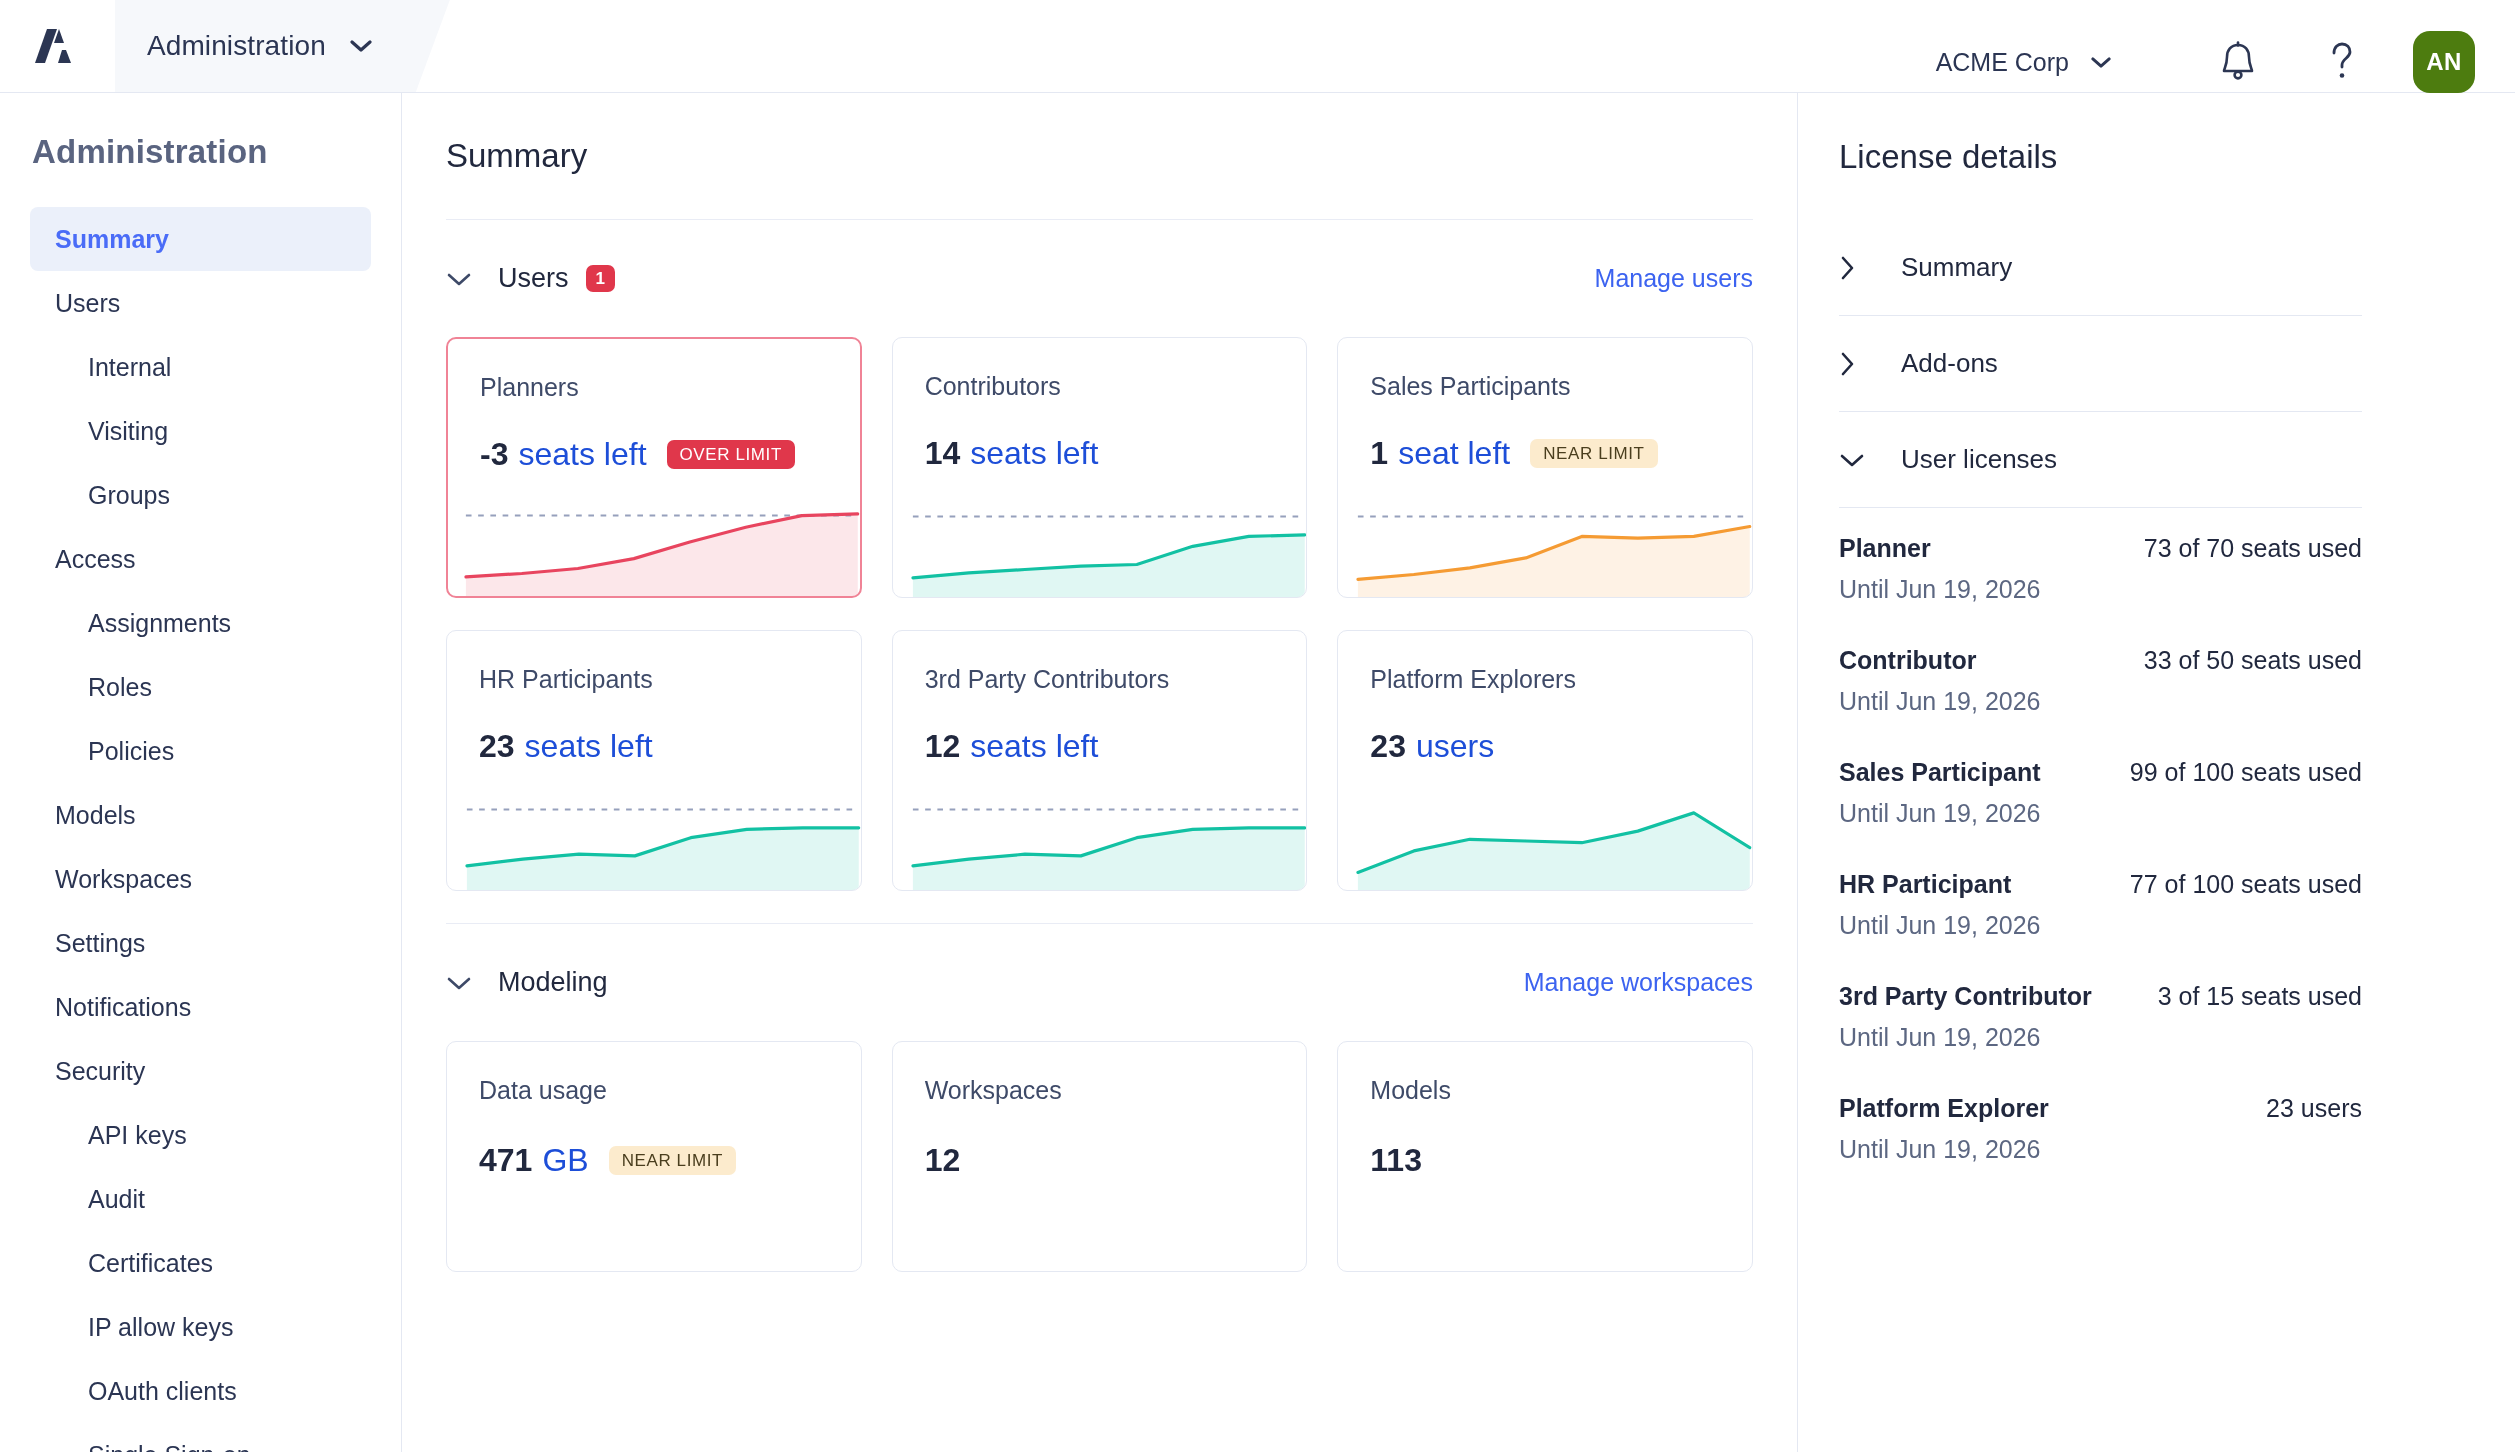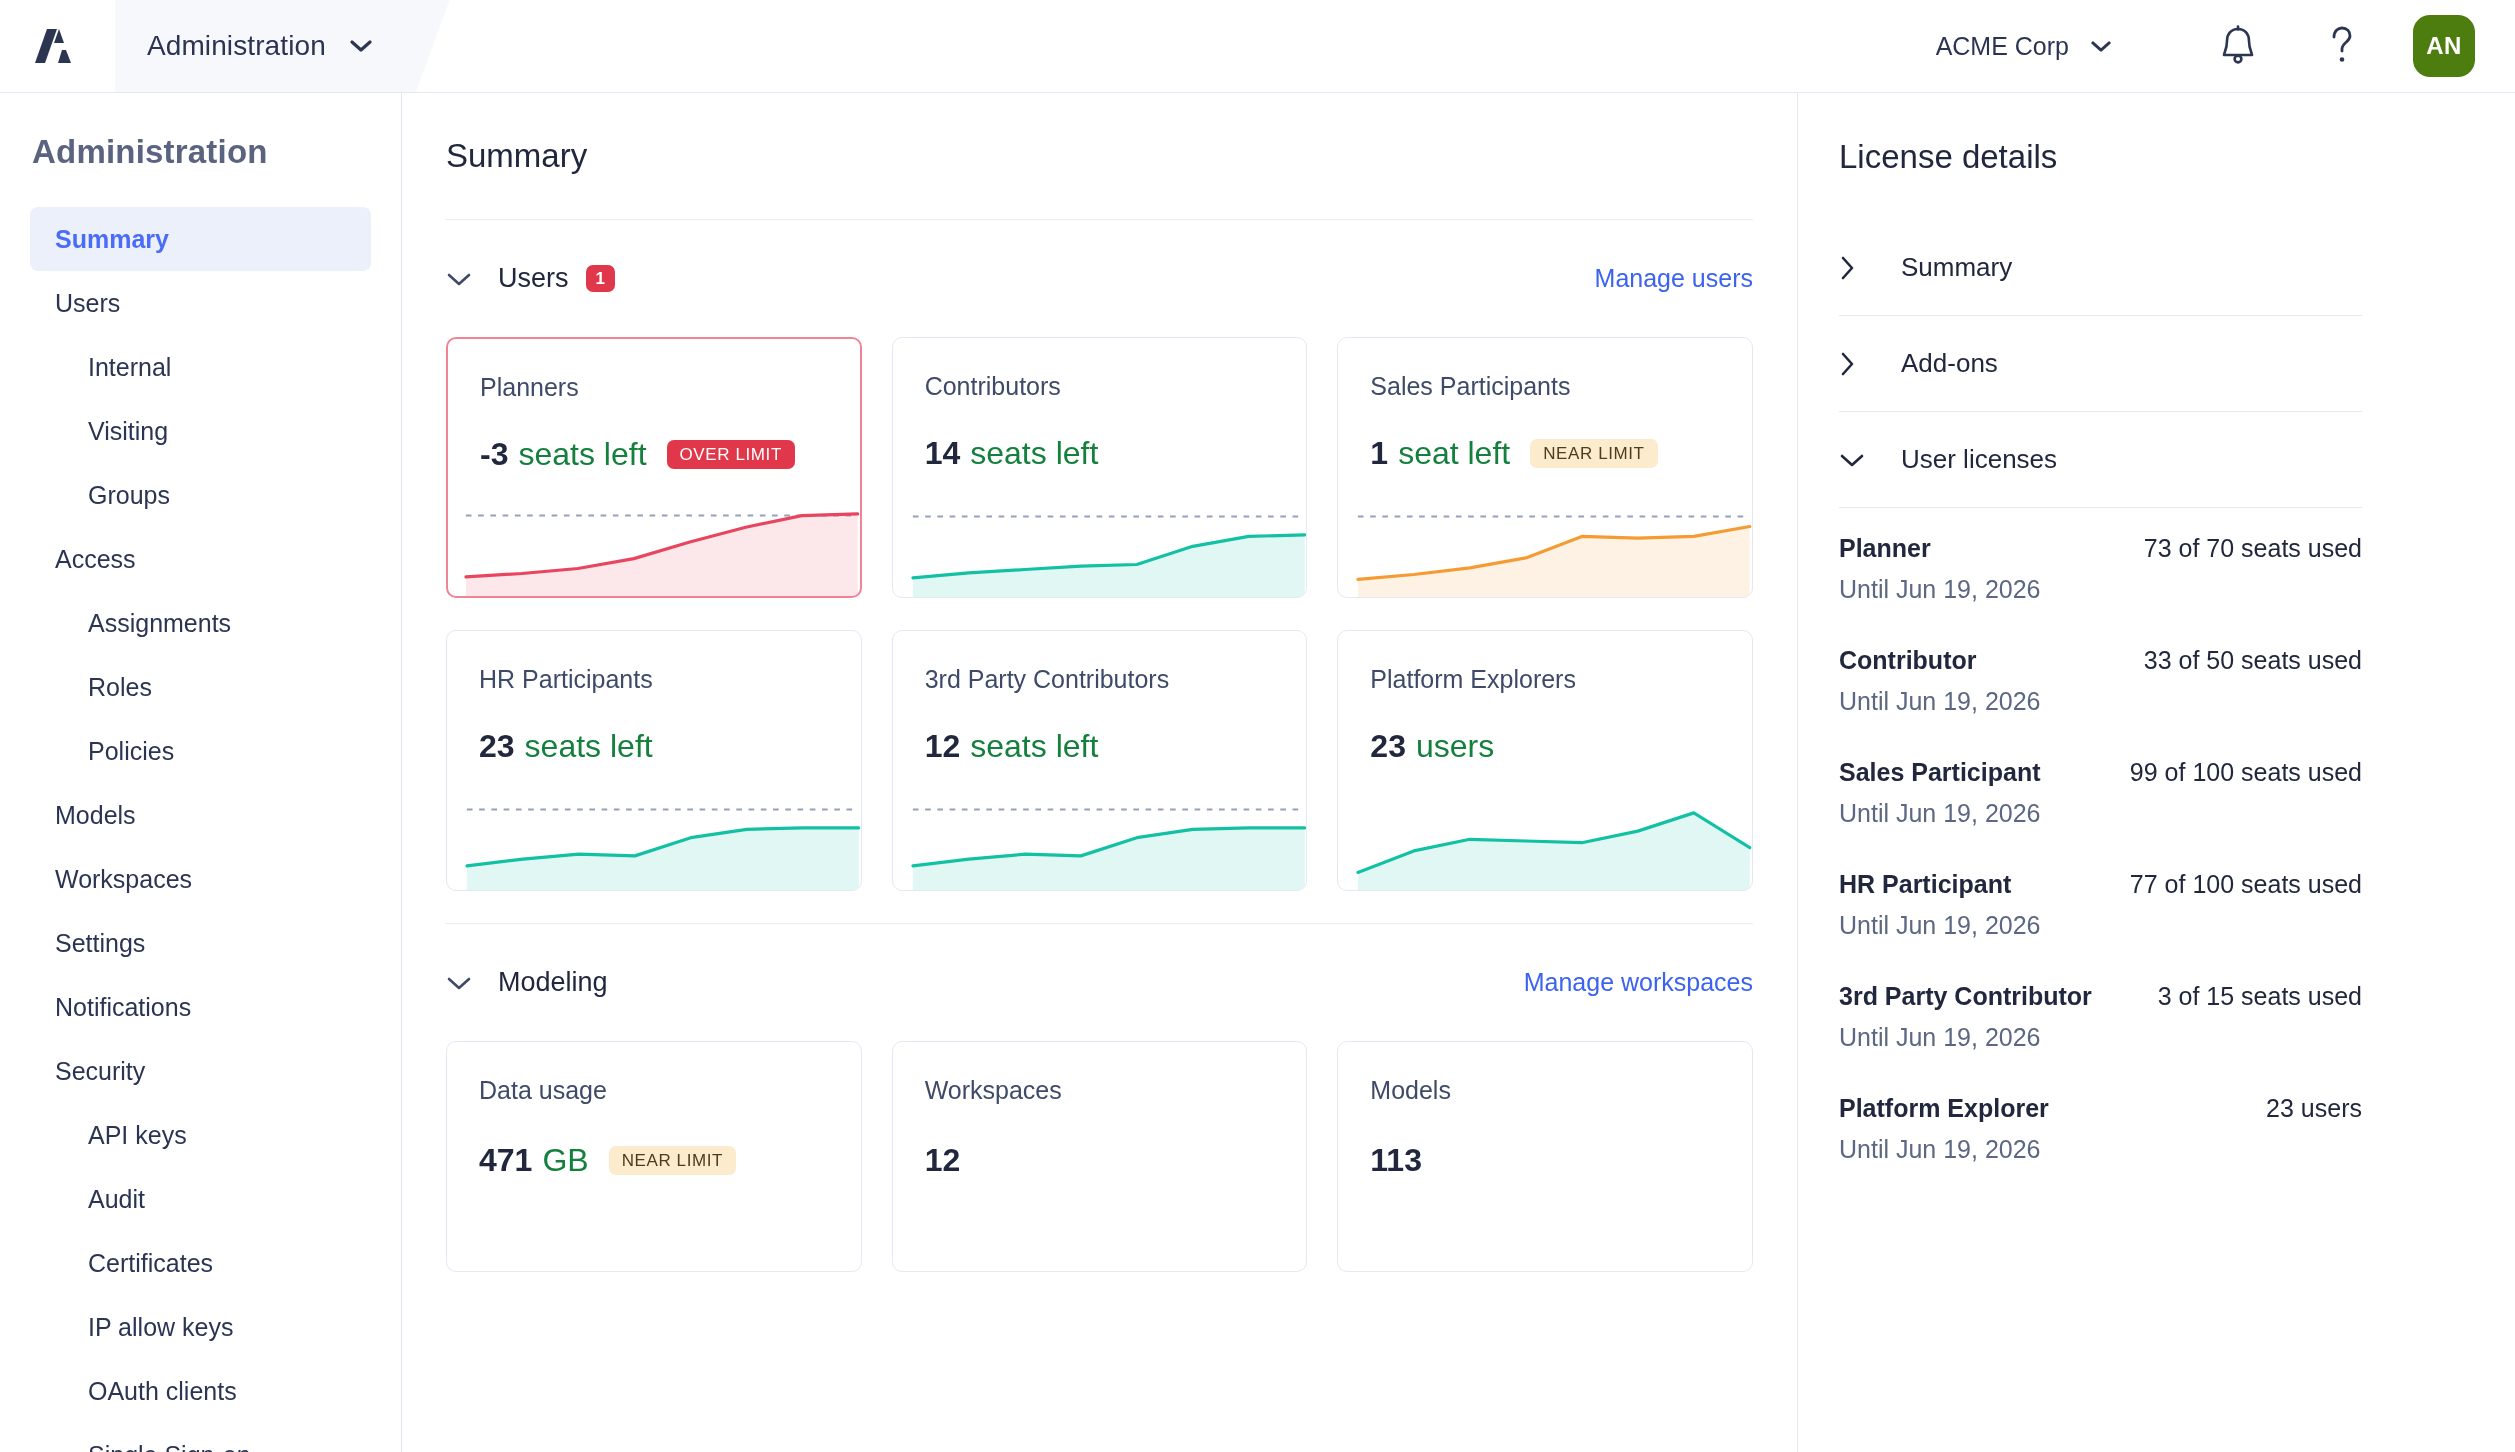--- a/index.html
+++ b/index.html
@@ -31,21 +31,21 @@
     clip-path: polygon(0 0, 100% 0, calc(100% - 34px) 100%, 0 100%);
     padding-right: 78px;
   }
   .app-switch-label {
     font-size: 28px; font-weight: 400; color: #2B3553; letter-spacing: 0.1px;
   }
   .chev { display: inline-block; }
   .chev svg { display: block; }
 
   .topbar-right {
-    position: absolute; right: 40px; top: 0; height: 92px;
+    position: absolute; right: 40px; top: 16px; height: 92px;
     display: flex; align-items: center; gap: 16px;
   }
   .org-switch {
     display: flex; align-items: center; gap: 22px;
     font-size: 25px; color: #2B3553; margin-right: 78px;
   }
   .icon-btn {
     width: 66px; height: 66px; display: flex; align-items: center; justify-content: center;
     margin-right: 22px;
   }
@@ -116,21 +116,21 @@
   }
   .card {
     border: 1px solid #E4E8F2; border-radius: 10px;
     background: #fff; height: 261px; position: relative; overflow: hidden;
     padding: 34px 32px 0 32px;
   }
   .card.alert { border: 2px solid #F08396; }
   .card-title { font-size: 25px; color: #3E4A68; font-weight: 400; margin-bottom: 34px; }
   .card-value { font-size: 32px; color: #21283E; display: flex; align-items: center; }
   .card-value b { font-weight: 700; margin-right: 10px; }
-  .card-value .unit { font-weight: 400; color: #15803d; }
+  .card-value .unit { font-weight: 400; color: #1d4ed8; }
   .pill {
     margin-left: 20px; border-radius: 7px; font-size: 17px; font-weight: 400;
     letter-spacing: 0.6px; padding: 6px 13px; line-height: 1;
   }
   .pill.over { background: #E0374B; color: #fff; }
   .pill.near { background: #FCEBCD; color: #4A3E1E; }
   .spark { position: absolute; left: 18px; right: 0; bottom: 0; height: 98px; }
   .card.alert .spark { left: 16px; }
   .spark svg { display: block; width: 100%; height: 100%; }
 

